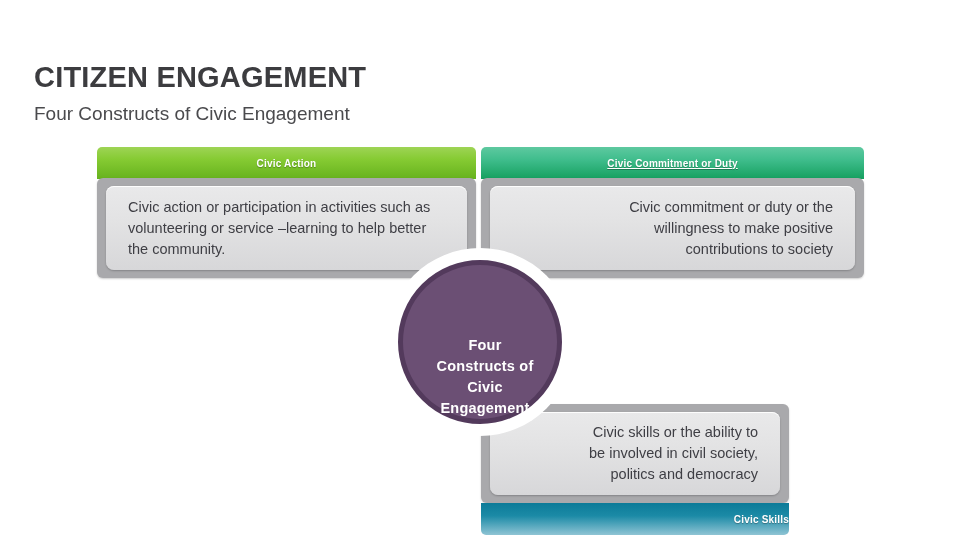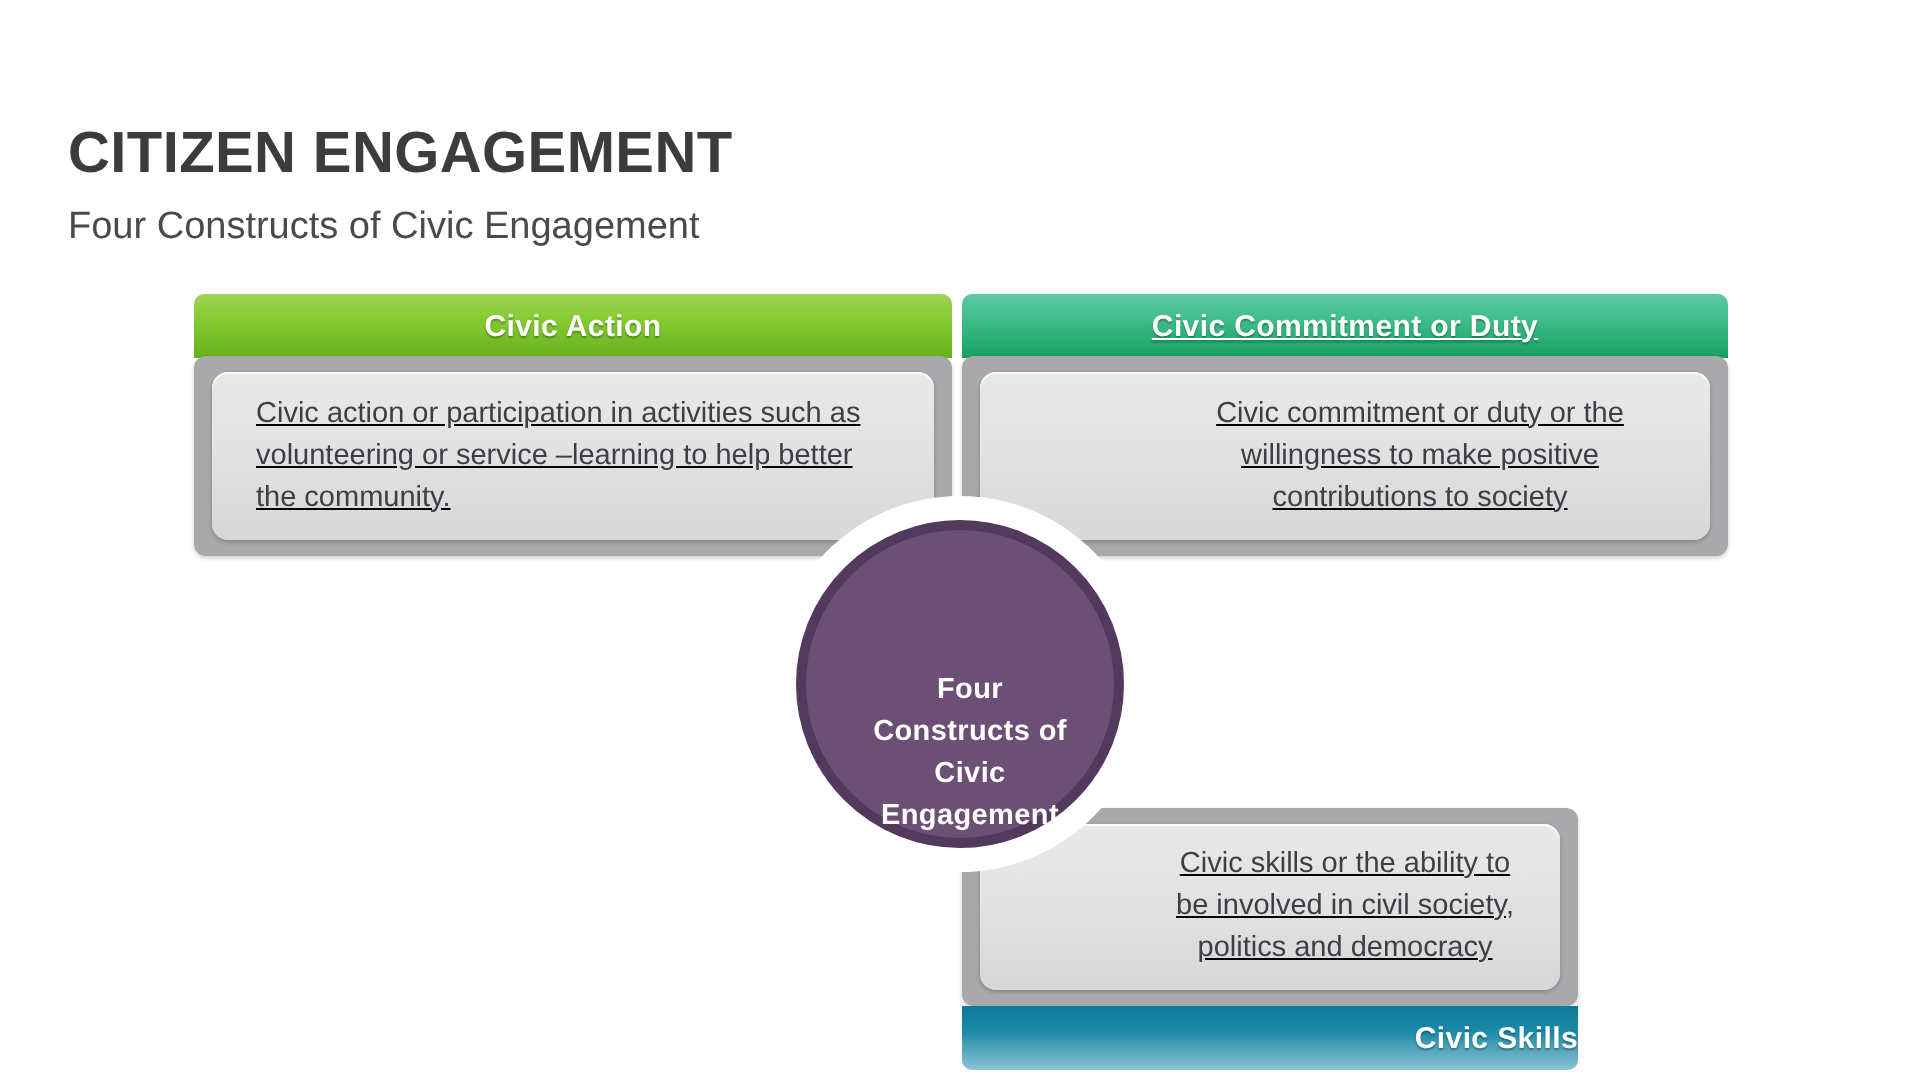--- a/index.html
+++ b/index.html
@@ -65,41 +65,40 @@
     right: 9px;
     top: 8px;
     bottom: 8px;
     border-radius: 8px;
     background: linear-gradient(180deg, #e9e9ea 0%, #e3e3e4 40%, #d7d7d9 100%);
     box-shadow: inset 0 1px 0 rgba(255,255,255,0.9),
                 0 1px 2px rgba(0,0,0,0.22);
     display: flex;
     align-items: center;
     box-sizing: border-box;
-    text-decoration: underline;
   }
   .panel-text {
     font-size: 14.5px;
     line-height: 21px;
     color: #3e3e44;
     padding: 0 22px;
     width: 100%;
     box-sizing: border-box;
   }
 
   
   .banner {
     position: absolute;
     left: 0;
     right: 0;
     display: flex;
     align-items: center;
     justify-content: center;
     color: #ffffff;
-    font-size: 15px;
+    font-size: 10px;
     font-weight: bold;
     letter-spacing: 0.2px;
     text-shadow: 0 1px 1px rgba(0,0,0,0.30);
     box-sizing: border-box;
   }
 
   
   #panel-civic-action      { left: 97px;  top: 103px; width: 379px; height: 131px; }
   #banner-civic-action {
     top: 0; height: 32px;
@@ -130,21 +129,21 @@
   
   #panel-civic-skills      { left: 481px; top: 360px; width: 308px; height: 131px; }
   #frame-civic-skills      { top: 0; bottom: 32px; }
   #banner-civic-skills {
     bottom: 0; height: 32px;
     border-radius: 0 0 5px 5px;
     background: linear-gradient(180deg, #0c7b98 0%, #1b8aa6 40%, #8fc4d4 100%);
     justify-content: flex-end;
   }
 
-  .align-right .panel-text { text-align: center; padding-left: 97px; }
+  .align-right .panel-text { text-align: right; padding-left: 97px; }
 
   
   #center-halo {
     position: absolute;
     left: 386px;
     top: 204px;
     width: 188px;
     height: 188px;
     border-radius: 50%;
     background: #ffffff;

